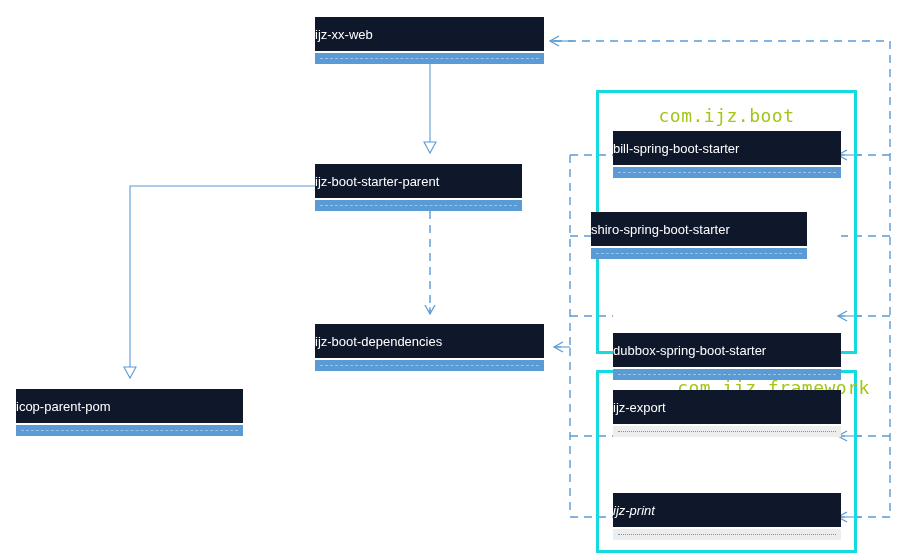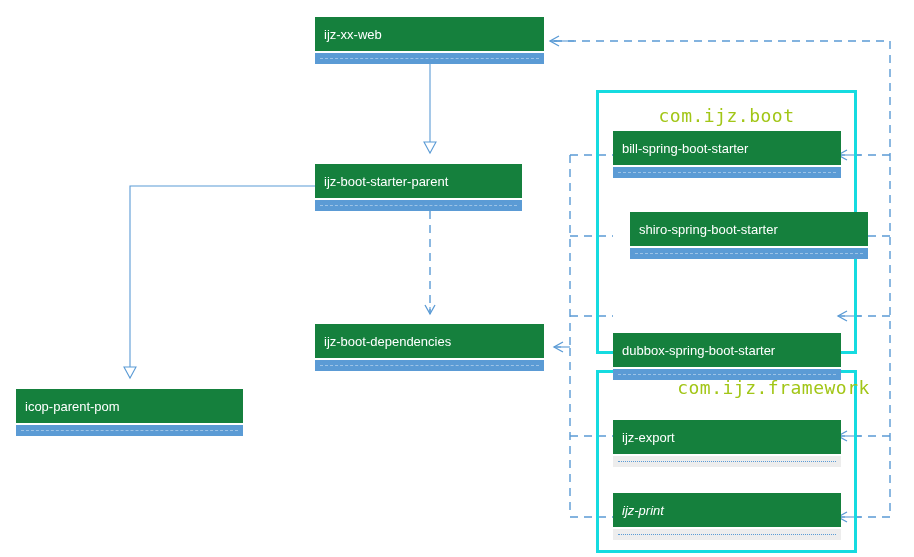--- a/index.html
+++ b/index.html
@@ -2,24 +2,24 @@
 <html><head>
 <meta charset="utf-8">
 <style>
   html,body{margin:0;padding:0;background:#ffffff;}
   body{width:914px;height:557px;font-family:"Liberation Sans",sans-serif;overflow:hidden;}
   #canvas{position:relative;width:914px;height:557px;background:#fff;}
 
   
   .node{position:absolute;box-sizing:border-box;}
   .node .hdr{
-    background:#15803d;color:#ffffff;
+    background:#0f172a;color:#ffffff;
     font-size:13px;line-height:1;
     display:flex;align-items:center;
-    padding-left:9px;box-sizing:border-box;
+    box-sizing:border-box;
     width:100%;
   }
   .node .gap{height:2px;background:#ffffff;width:100%;}
   .node .ftr{
     width:100%;box-sizing:border-box;
     background:#5b9bd5;
     display:flex;align-items:center;justify-content:center;
   }
   .node .ftr .dots{
     width:calc(100% - 10px);height:0;
@@ -144,37 +144,37 @@
   </div>
 
   <div class="node" style="left:613px;top:131px;width:228px;height:47px;">
     <div class="hdr" style="height:34px;">bill-spring-boot-starter</div>
     <div class="gap"></div>
     <div class="ftr" style="height:11px;">
         <div class="dots"></div>
       </div>
   </div>
 
-  <div class="node" style="left:630px;top:212px;width:238px;height:47px;">
+  <div class="node" style="left:591px;top:212px;width:216px;height:47px;">
     <div class="hdr" style="height:34px;">shiro-spring-boot-starter</div>
     <div class="gap"></div>
     <div class="ftr" style="height:11px;">
         <div class="dots"></div>
       </div>
   </div>
 
   <div class="node" style="left:613px;top:292px;width:228px;height:47px;margin-top:41px;">
     <div class="hdr" style="height:34px;">dubbox-spring-boot-starter</div>
     <div class="gap"></div>
     <div class="ftr" style="height:11px;">
         <div class="dots"></div>
       </div>
   </div>
 
-  <div class="node light" style="left:613px;top:420px;width:228px;height:47px;">
+  <div class="node light" style="left:613px;top:390px;width:228px;height:47px;">
     <div class="hdr" style="height:34px;">ijz-export</div>
     <div class="gap"></div>
     <div class="ftr" style="height:11px;">
         <div class="dots"></div>
       </div>
   </div>
 
   <div class="node light" style="left:613px;top:493px;width:228px;height:47px;">
     <div class="hdr" style="height:34px;font-style:italic;">ijz-print</div>
     <div class="gap"></div>

